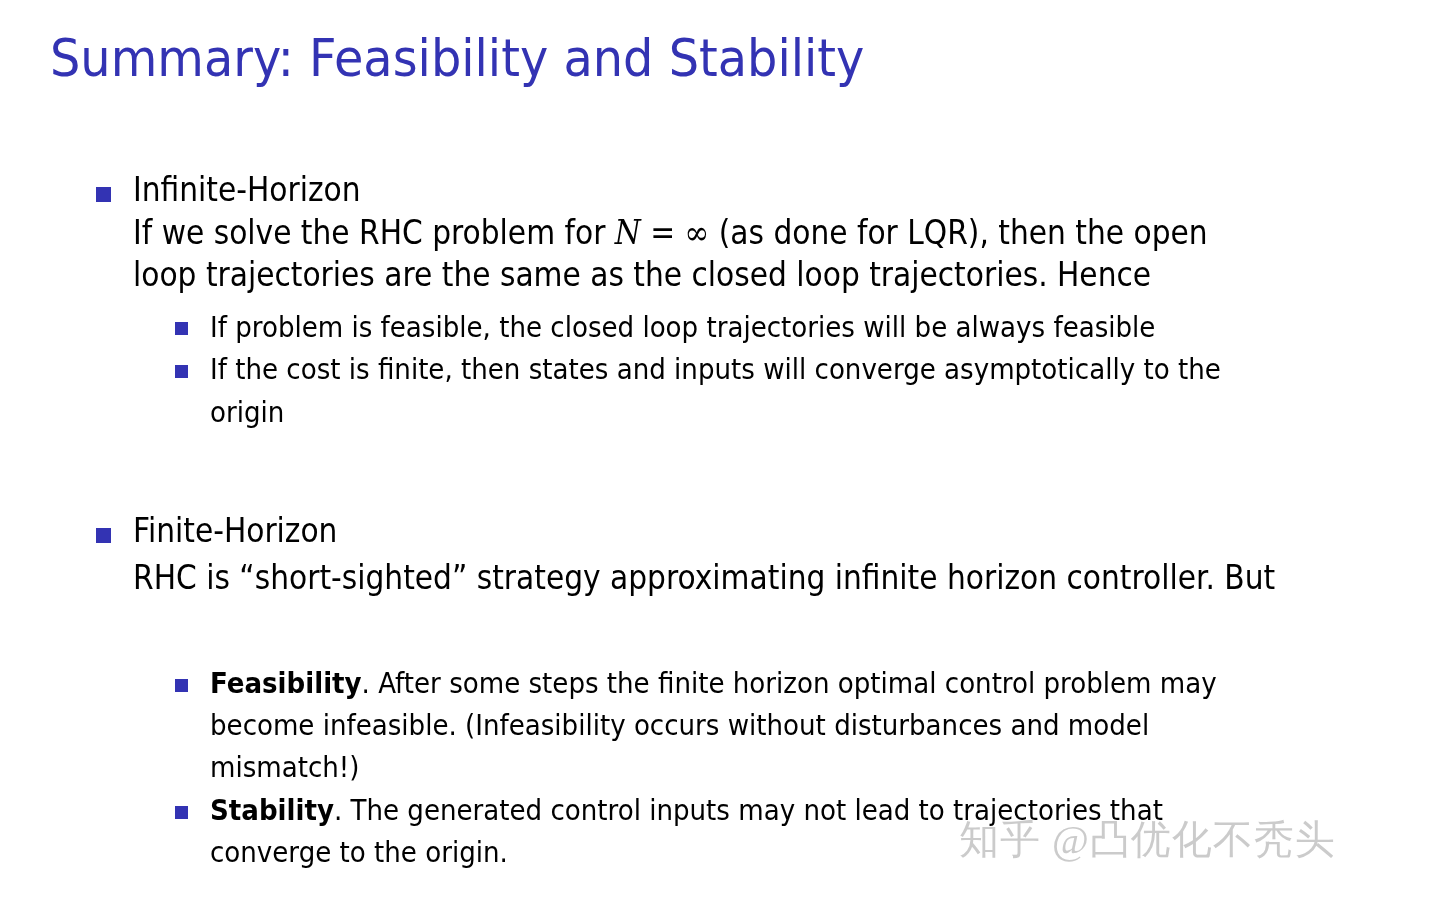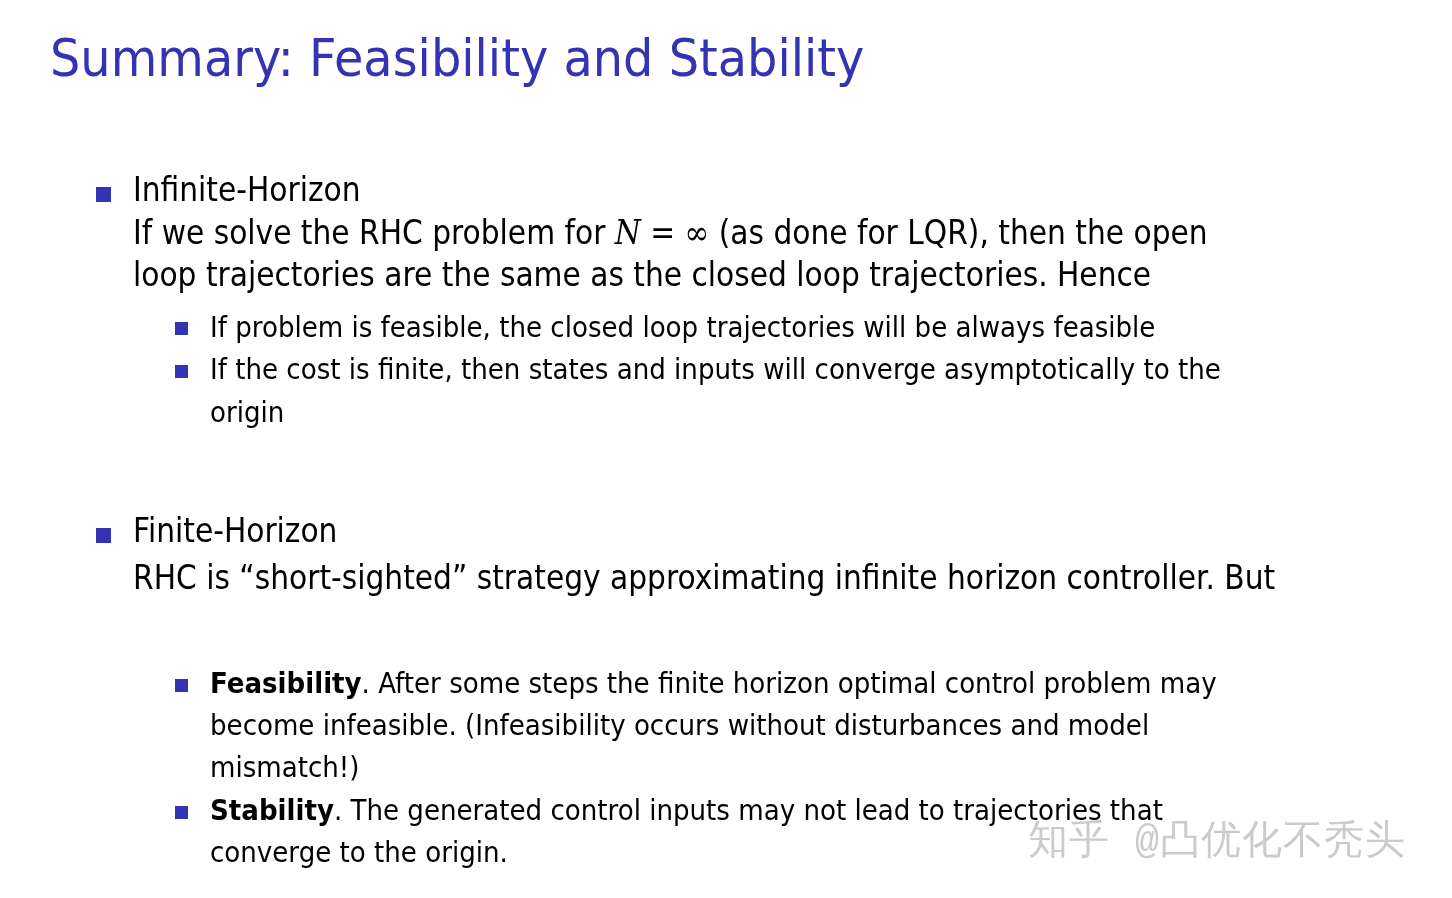--- a/index.html
+++ b/index.html
@@ -43,27 +43,27 @@
       white-space: nowrap;
       transform-origin: left top;
     }
     .lvl1 { font-size: 33px; left: 133px; transform: scaleX(0.90); }
     .lvl2 { font-size: 29px; left: 210px; transform: scaleX(0.90); }
     .math { font-family: "DejaVu Serif", "Liberation Serif", serif; font-style: italic; }
     .math-up { font-family: "DejaVu Serif", "Liberation Serif", serif; font-style: normal; }
     b { font-weight: bold; }
     .watermark {
       position: absolute;
-      left: 1028px;
+      left: 959px;
       top: 812px;
       font-size: 40px;
       color: rgba(160,160,160,0.55);
       white-space: nowrap;
       letter-spacing: 1px;
-      font-family: Liberation Mono, monospace;
+      font-family: Liberation Serif, serif;
     }
   </style>
 </head>
 <body>
 
 <div class="title">Summary: Feasibility and Stability</div>
 
 <div class="bullet b1"></div>
 <div class="text-line lvl1" style="top:170px;">Infinite-Horizon</div>
 <div class="text-line lvl1" style="top:213px;">

